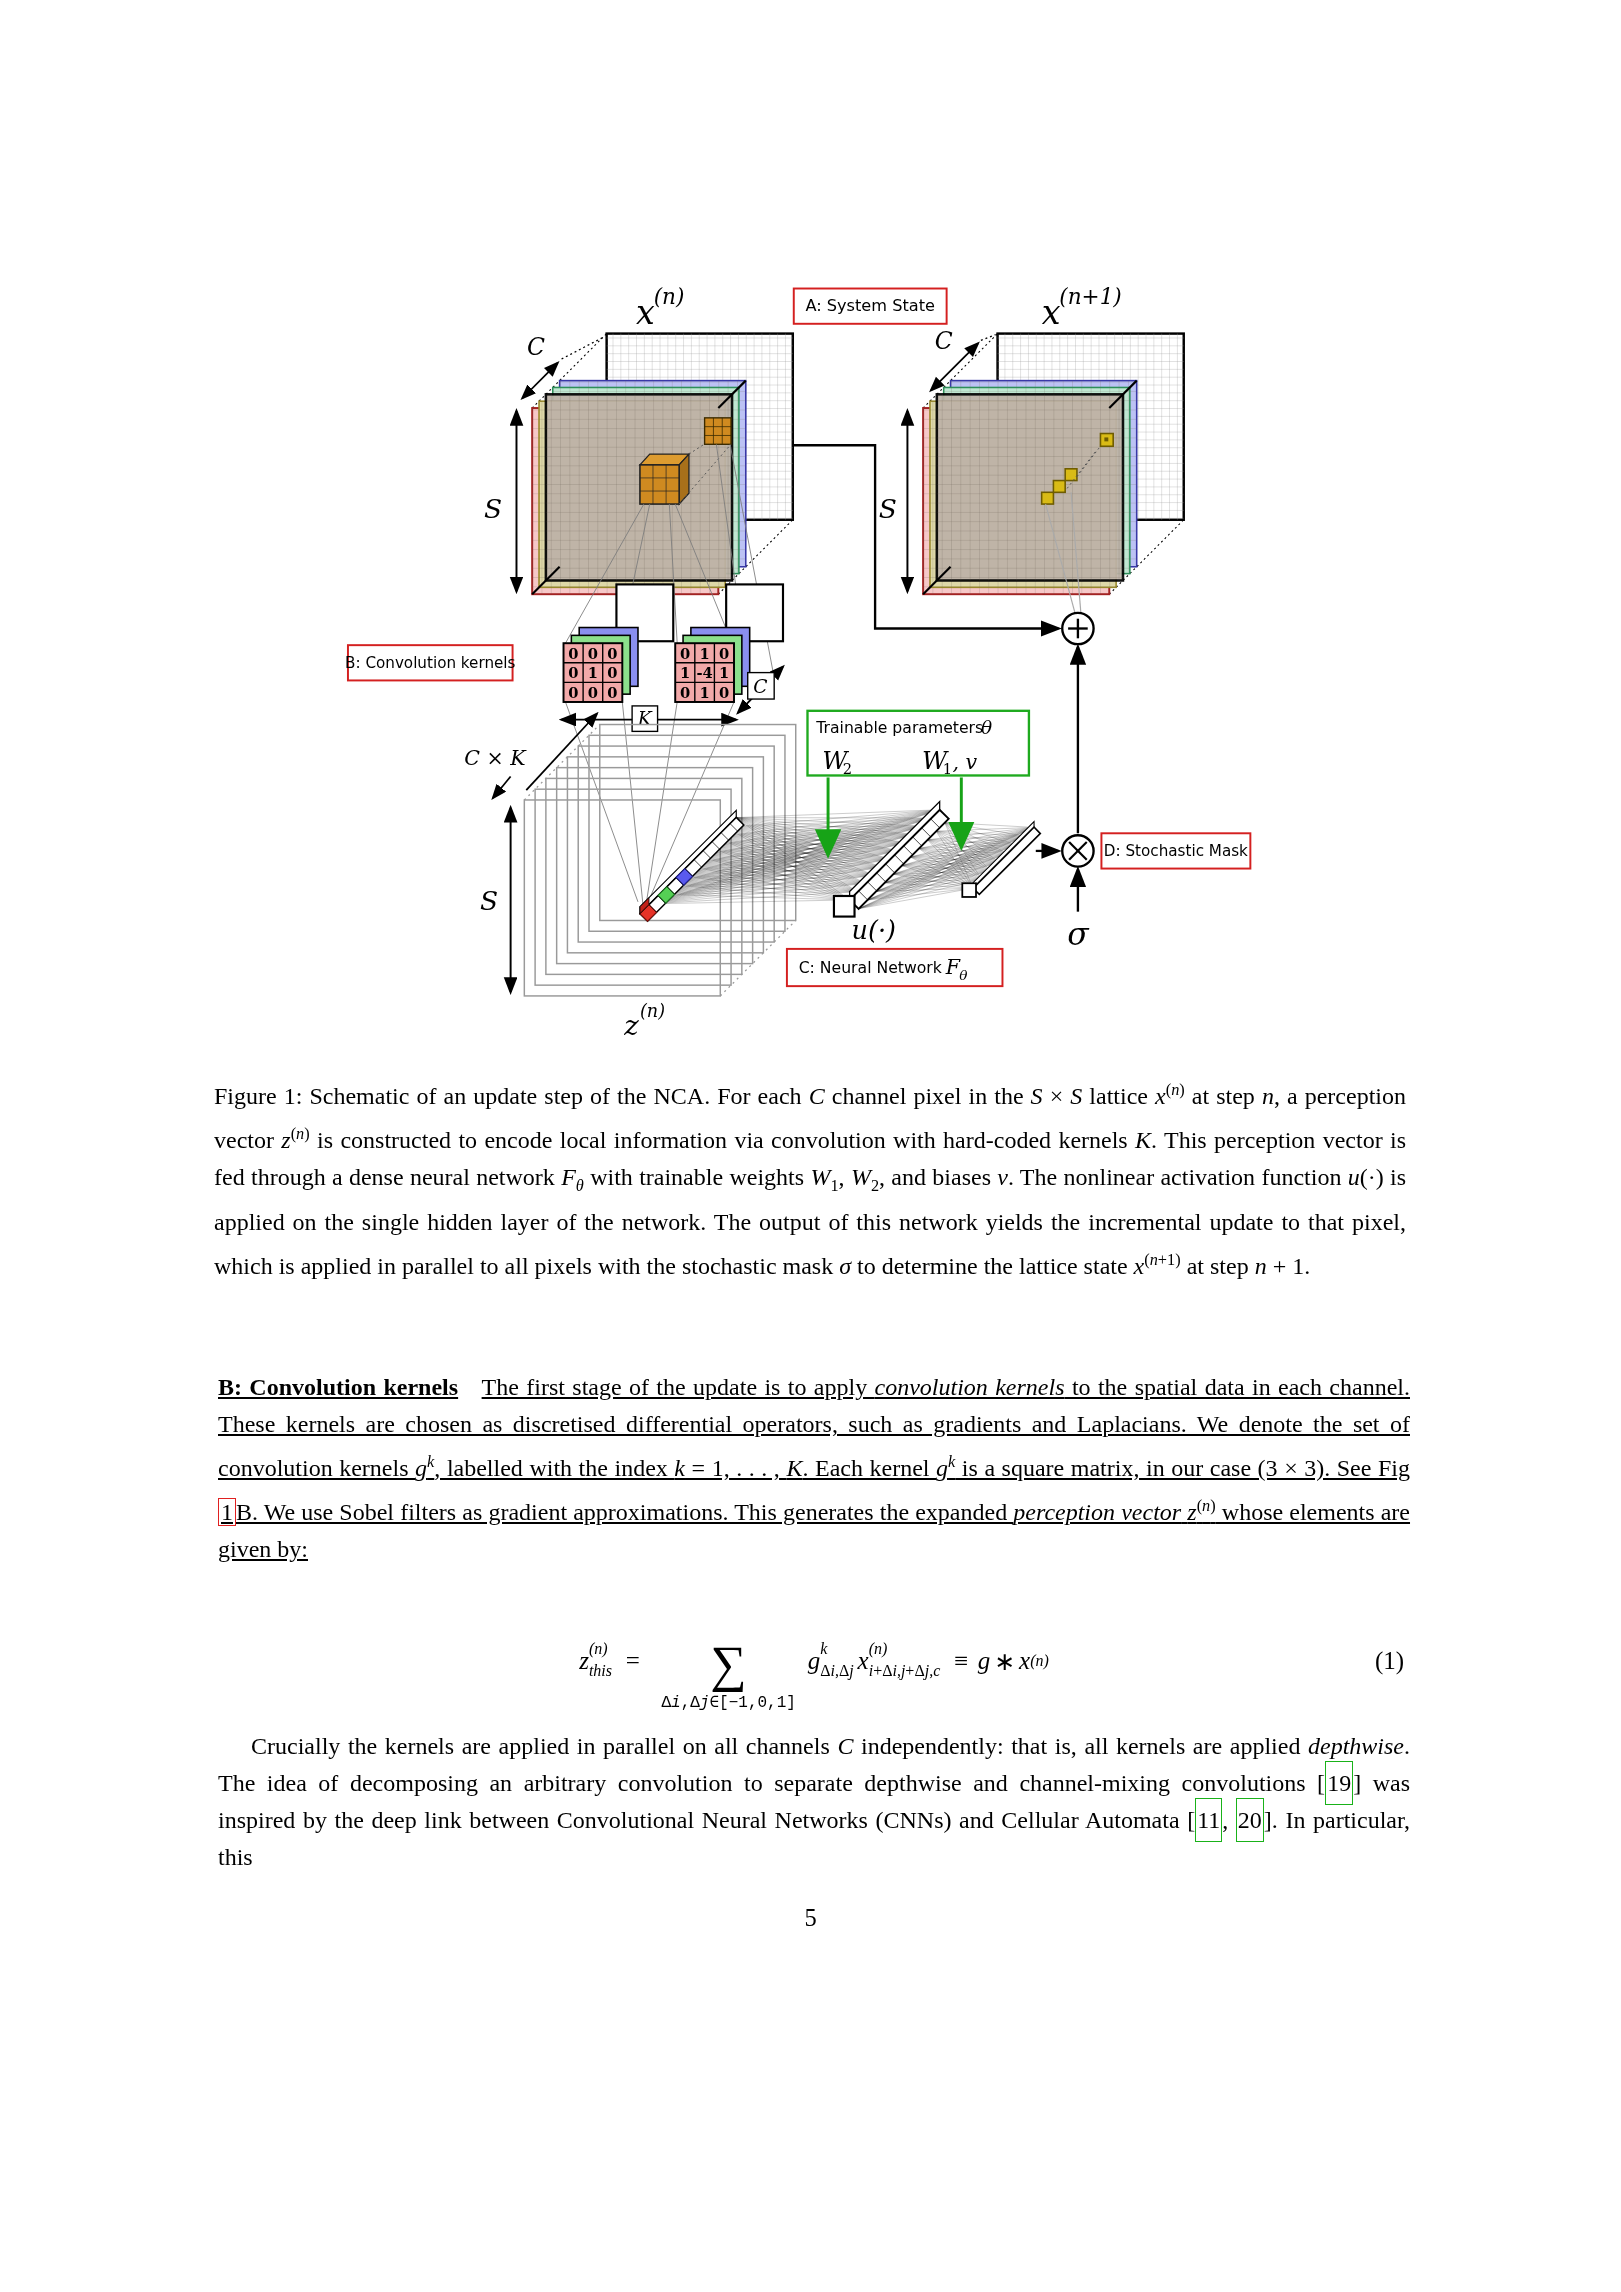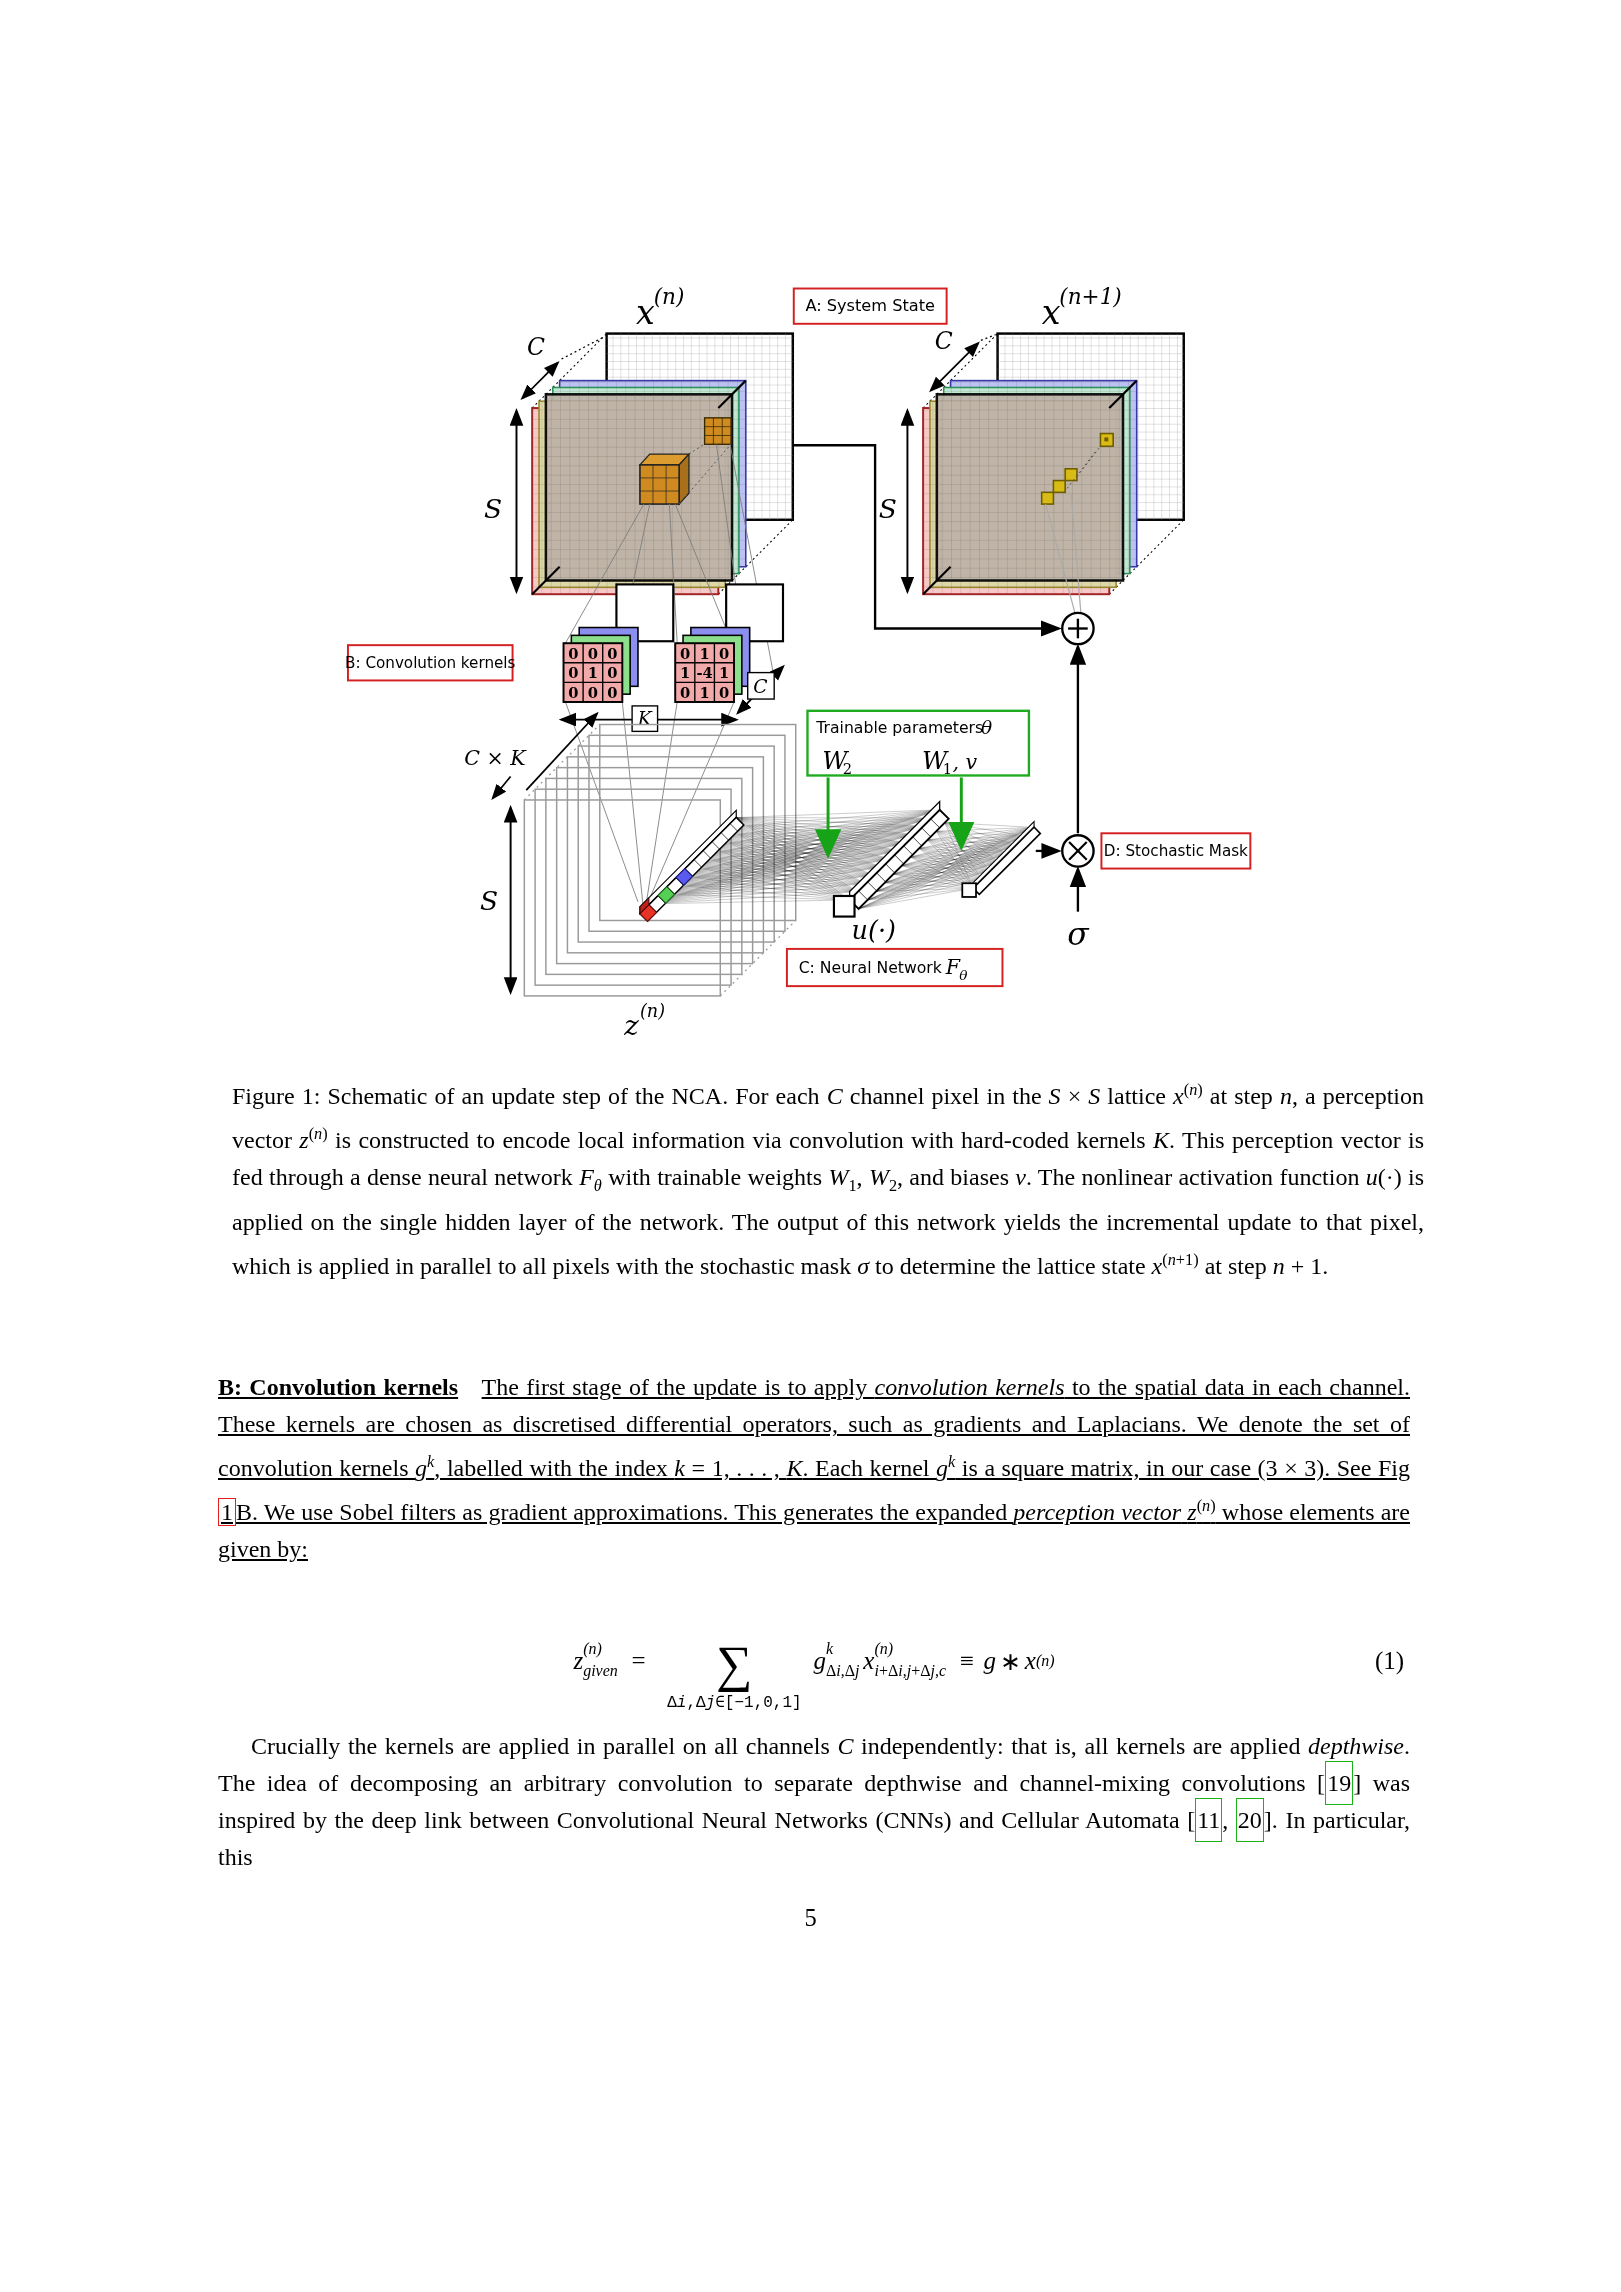--- a/index.html
+++ b/index.html
@@ -1,19 +1,19 @@
 <!DOCTYPE html>
 <html><head>
 <meta charset="utf-8">
 <style>
   html,body{margin:0;padding:0;background:#ffffff;}
   .page{position:relative;width:1621px;height:2293px;background:#fff;
         font-family:"Liberation Serif",serif;color:#000;overflow:hidden;}
   .figure-svg{position:absolute;left:346px;top:251px;width:1019px;height:804px;}
-  .caption{position:absolute;left:232px;top:1071px;width:1192px;
+  .caption{position:absolute;left:214px;top:1071px;width:1192px;
            font-size:24px;line-height:37px;text-align:justify;}
   .para{position:absolute;left:218px;width:1192px;font-size:24px;
         line-height:37px;text-align:justify;}
   .p1{top:1369px;text-decoration:underline;}
   .p2{top:1728px;text-indent:33px;}
   .qsp{display:inline-block;width:23.5px;}
   .figref{border:1.8px solid #e02020;padding:0 2px;}
   .cite{border:1.8px solid #19b219;padding:8px 1px;}
   i, .it{font-style:italic;}
   sup{font-size:68%;}
@@ -314,21 +314,21 @@
 
 <div class="caption">Figure 1: Schematic of an update step of the NCA. For each <i>C</i> channel pixel in the <i>S</i> × <i>S</i> lattice <i>x</i><sup>(<i>n</i>)</sup> at step <i>n</i>, a perception vector <i>z</i><sup>(<i>n</i>)</sup> is constructed to encode local information via convolution with hard-coded kernels <i>K</i>.  This perception vector is fed through a dense neural network <i>F<sub>θ</sub></i> with trainable weights <i>W</i><sub>1</sub>, <i>W</i><sub>2</sub>, and biases <i>v</i>.  The nonlinear activation function <i>u</i>(·) is applied on the single hidden layer of the network.  The output of this network yields the incremental update to that pixel, which is applied in parallel to all pixels with the stochastic mask <i>σ</i> to determine the lattice state <i>x</i><sup>(<i>n</i>+1)</sup> at step <i>n</i> + 1.</div>
 
 <div class="para p1"><b>B: Convolution kernels</b><span class="qsp"></span>The first stage of the update is to apply <i>convolution kernels</i> to the spatial data in each channel.  These kernels are chosen as discretised differential operators, such as gradients and Laplacians.  We denote the set of convolution kernels <i>g<sup>k</sup></i>, labelled with the index <i>k</i> = 1, . . . , <i>K</i>. Each kernel <i>g<sup>k</sup></i> is a square matrix, in our case (3 × 3). See Fig <span class="figref">1</span>B. We use Sobel filters as gradient approximations.  This generates the expanded <i>perception vector</i> <i>z</i><sup>(<i>n</i>)</sup> whose elements are given by:</div>
 
 <div class="equation">
   <span class="eq-inner">
     <span class="it">z</span>
         <span class="scripts">
           <span class="s-sup it">(n)</span>
-          <span class="s-sub"><i>given</i></span>
+          <span class="s-sub"><i>this</i></span>
         </span>
     <span class="eq-rel">=</span>
     <span class="sum-block">
           <span class="sigma">∑</span>
           <span class="sum-limits">Δ<i>i</i>,Δ<i>j</i>∈[−1,0,1]</span>
         </span>
     <span class="it">g</span>
         <span class="scripts">
           <span class="s-sup it">k</span>
           <span class="s-sub">Δ<i>i</i>,Δ<i>j</i></span>

